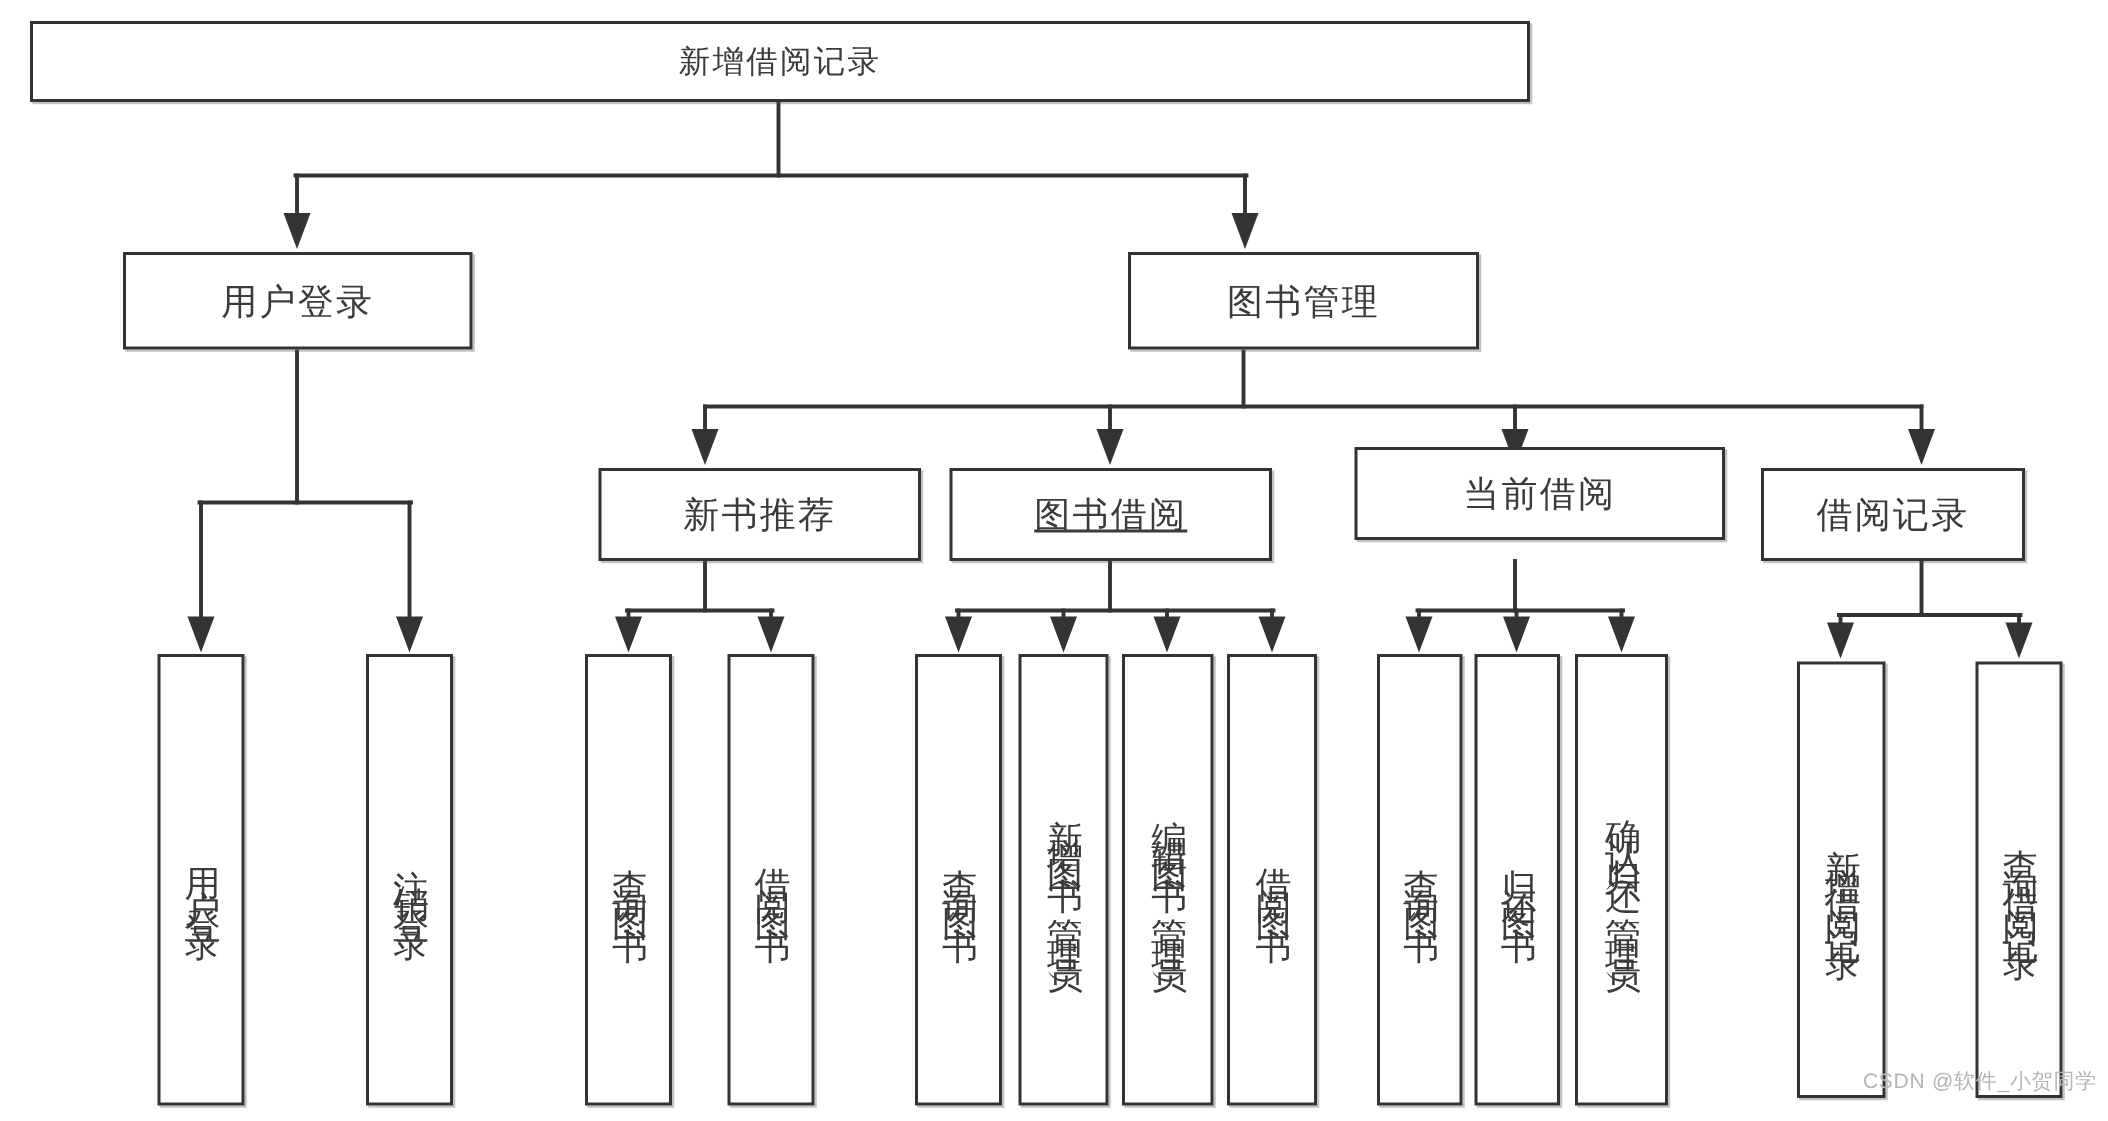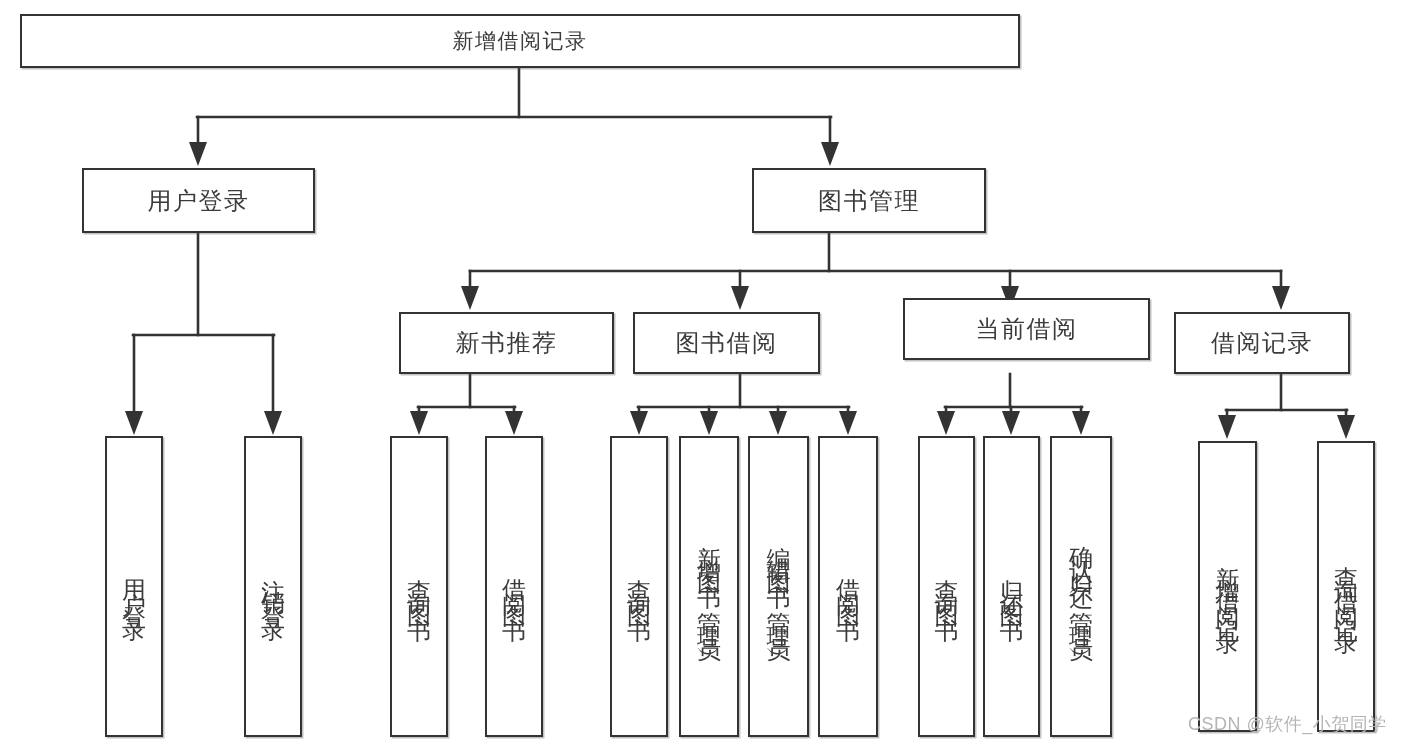--- a/index.html
+++ b/index.html
@@ -43,25 +43,25 @@
     writing-mode: vertical-rl;
     letter-spacing: 0.55em;
     white-space: normal;
     line-height: 1;
   }
   .watermark {
     position: absolute;
     left: 1188px;
     top: 712px;
     width: 210px;
-    font-size: 18px;
+    font-size: 14px;
     letter-spacing: 0.5px;
     color: #b5b5b5;
     white-space: nowrap;
-    text-align: left;
+    text-align: right;
     z-index: 5;
   }
 </style>
 </head>
 <body>
 
 <div class="stage">
 
   <svg class="connector-layer" width="1405" height="747" viewBox="0 0 1405 747">
     <g stroke="#333333" stroke-width="2.6" stroke-linecap="square" fill="none">
@@ -128,21 +128,21 @@
       <polygon points="1337,415 1355,415 1346,439"></polygon>
     </g>
   </svg>
 
   <div class="box root" style="left:20px; top:14px; width:1000px; height:54px;">新增借阅记录</div>
 
   <div class="box" style="left:82px; top:168px; width:233px; height:65px;">用户登录</div>
   <div class="box" style="left:752px; top:168px; width:234px; height:65px;">图书管理</div>
 
   <div class="box" style="left:363px; top:312px; width:215px; height:62px;margin-left:36px;">新书推荐</div>
-  <div class="box" style="left:633px; top:312px; width:187px; height:62px;">图书借阅</div>
+  <div class="box" style="left:633px; top:312px; width:215px; height:62px;text-decoration:underline;">图书借阅</div>
   <div class="box" style="left:903px; top:298px; width:247px; height:62px;">当前借阅</div>
   <div class="box" style="left:1174px; top:312px; width:176px; height:62px;">借阅记录</div>
 
   <div class="box vbox" style="left:105px; top:436px; width:58px; height:301px;">用户登录</div>
   <div class="box vbox" style="left:244px; top:436px; width:58px; height:301px;">注销登录</div>
 
   <div class="box vbox" style="left:390px; top:436px; width:58px; height:301px;">查询图书</div>
   <div class="box vbox" style="left:485px; top:436px; width:58px; height:301px;">借阅图书</div>
 
   <div class="box vbox" style="left:610px; top:436px; width:58px; height:301px;">查询图书</div>

